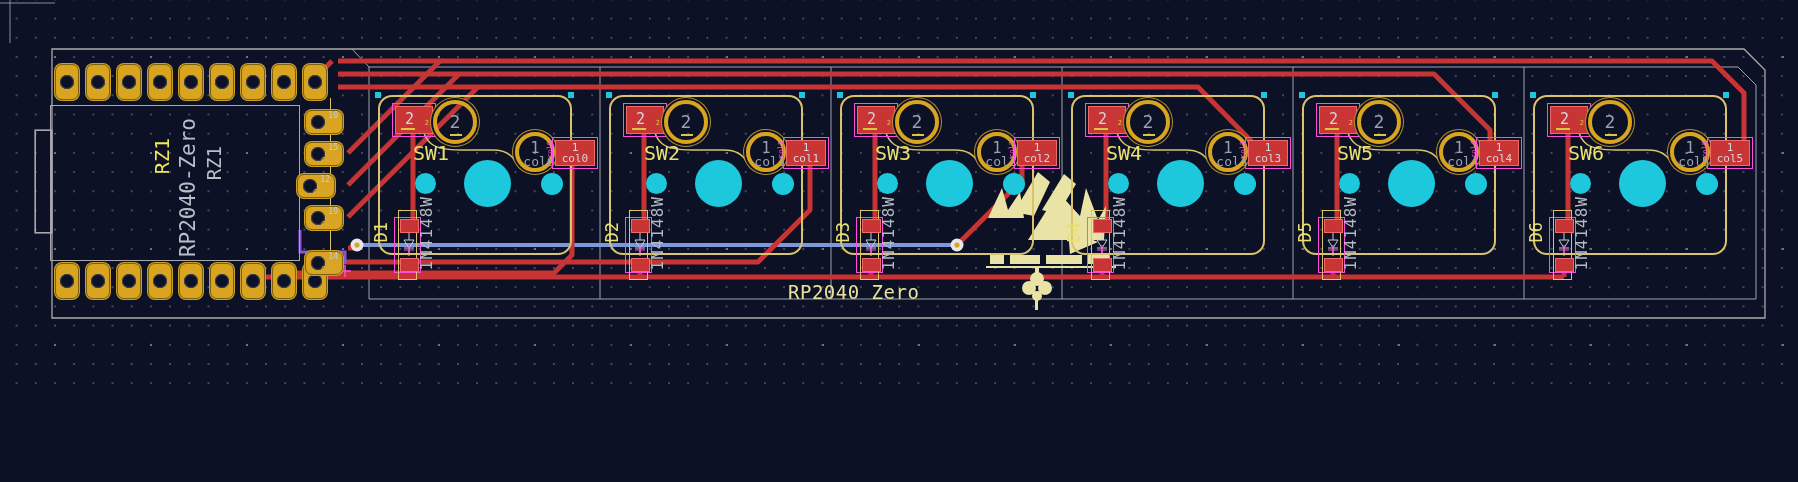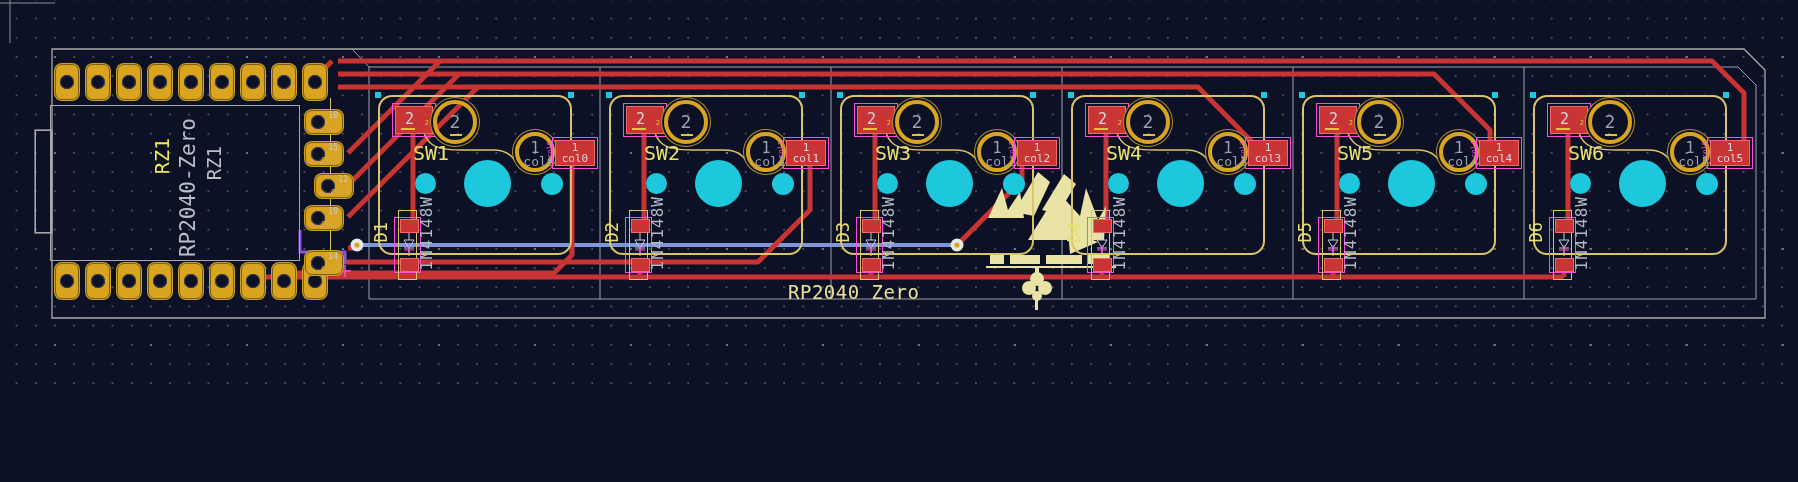--- a/index.html
+++ b/index.html
@@ -199,21 +199,21 @@
   <div class="rpad" style="left:305px;top:110px">
     <div class="hole"></div>
       <span class="pin">10</span>
       <span class="net"></span>
     </div>
   <div class="rpad" style="left:305px;top:142px">
     <div class="hole"></div>
       <span class="pin">15</span>
       <span class="net">col5</span>
     </div>
-  <div class="rpad" style="left:315px;top:174px">
+  <div class="rpad" style="left:297px;top:174px">
     <div class="hole"></div>
       <span class="pin">12</span>
       <span class="net">col4</span>
     </div>
   <div class="rpad" style="left:305px;top:206px">
     <div class="hole"></div>
       <span class="pin">19</span>
       <span class="net">col3</span>
     </div>
   <div class="rpad" style="left:305px;top:251px">

